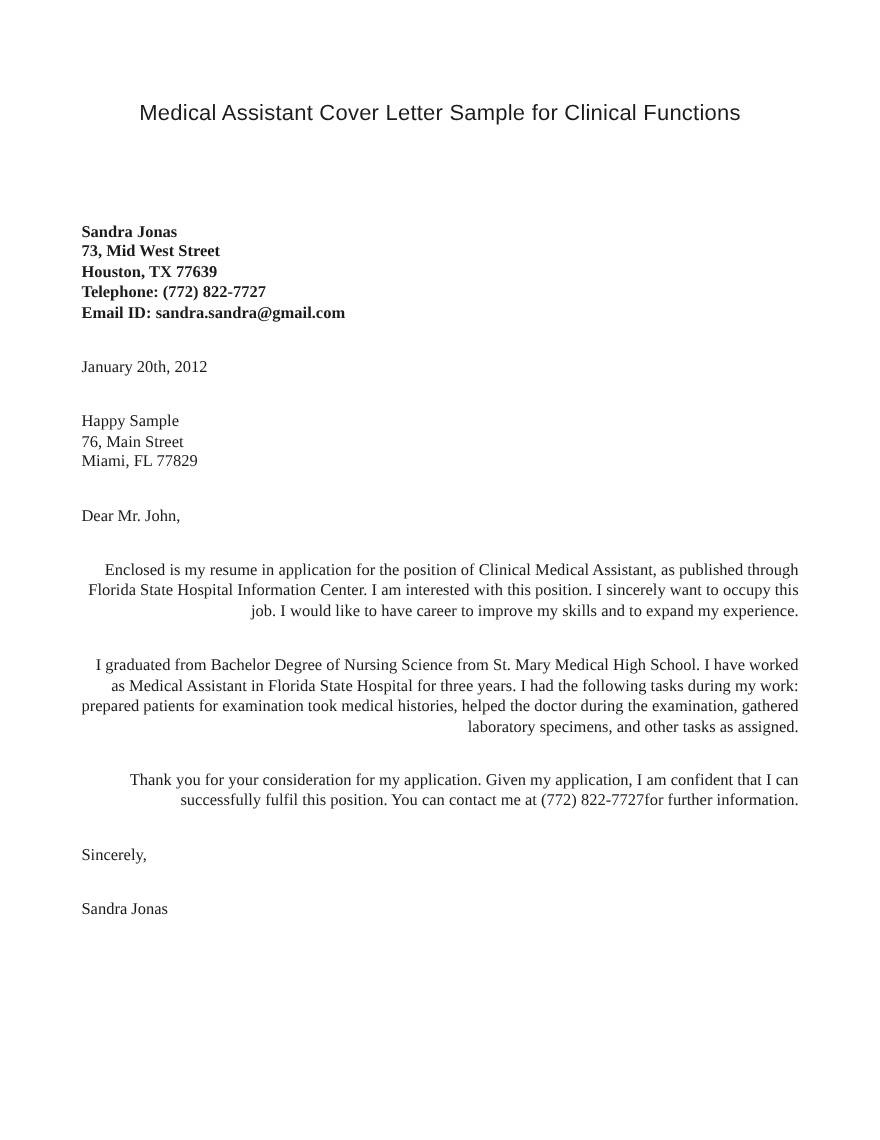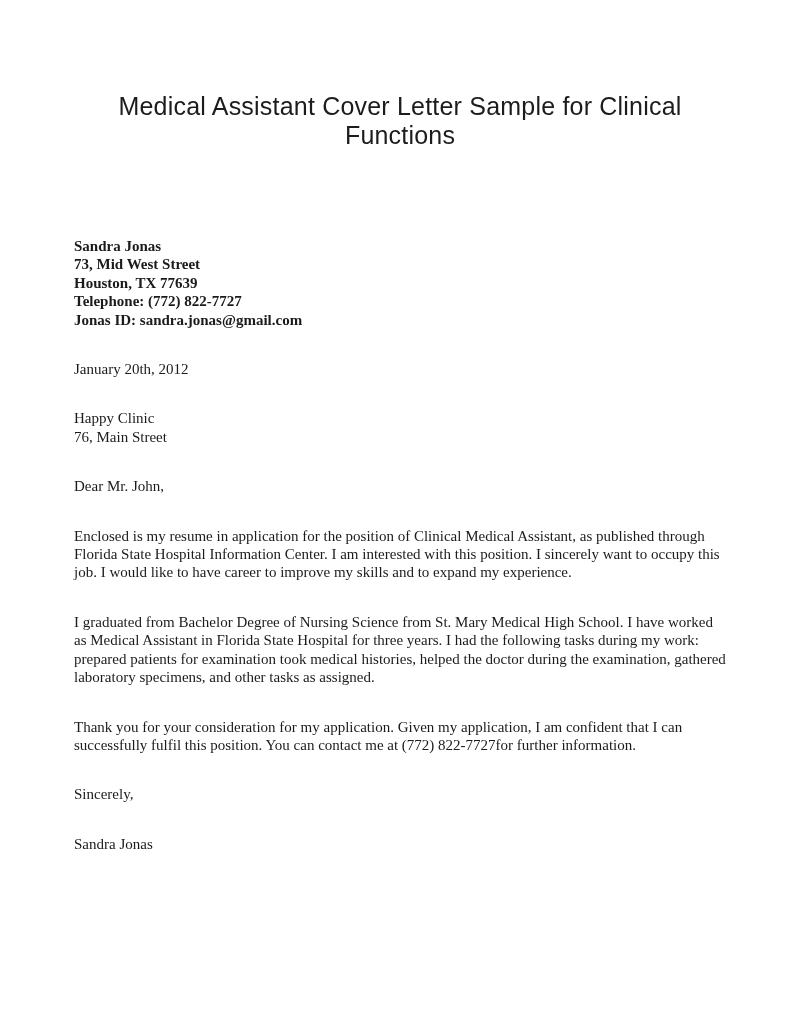--- a/index.html
+++ b/index.html
@@ -15,21 +15,21 @@
     color: #1b1b1b;
   }
   .page {
     width: 800px;
     height: 1036px;
     background: #ffffff;
     padding: 0 74px;
   }
   .doc-title {
     font-family: "Liberation Sans", sans-serif;
-    font-size: 25px;
+    font-size: 20px;
     font-weight: 400;
     color: #1c1c1c;
     text-align: center;
     padding-top: 92px;
     letter-spacing: 0.2px;
   }
   .letter-body {
     margin-top: 87px;
     font-size: 15px;
     line-height: 18.4px;
@@ -40,45 +40,46 @@
   }
   .sender-block {
     font-weight: 700;
     margin-bottom: 7px;
   }
   .sender-block div, .recipient-block div {
     white-space: nowrap;
   }
   .paragraph {
     max-width: 652px;
-    text-align: left;
+    text-align: right;
   }
 </style>
 </head>
 <body>
 
 <div class="page">
 
   <div class="doc-title">Medical Assistant Cover Letter Sample for Clinical Functions</div>
 
   <div class="letter-body">
 
     <div class="sender-block">
       <div>Sandra Jonas</div>
       <div>73, Mid West Street</div>
       <div>Houston, TX 77639</div>
       <div>Telephone: (772) 822-7727</div>
-      <div>Jonas ID: sandra.jonas@gmail.com</div>
+      <div>Email ID: sandra.sandra@gmail.com</div>
     </div>
 
     <div class="block">January 20th, 2012</div>
 
     <div class="block recipient-block">
-      <div>Happy Clinic</div>
+      <div>Happy Sample</div>
       <div>76, Main Street</div>
+      <div>Miami, FL 77829</div>
     </div>
 
     <div class="block">Dear Mr. John,</div>
 
     <div class="block paragraph">Enclosed is my resume in application for the position of Clinical Medical Assistant, as published through Florida State Hospital Information Center. I am interested with this position. I sincerely want to occupy this job. I would like to have career to improve my skills and to expand my experience.</div>
     <div class="block paragraph">I graduated from Bachelor Degree of Nursing Science from St. Mary Medical High School. I have worked as Medical Assistant in Florida State Hospital for three years. I had the following tasks during my work: prepared patients for examination took medical histories, helped the doctor during the examination, gathered laboratory specimens, and other tasks as assigned.</div>
     <div class="block paragraph">Thank you for your consideration for my application. Given my application, I am confident that I can successfully fulfil this position. You can contact me at (772) 822-7727for further information.</div>
 
     <div class="block">Sincerely,</div>
 

